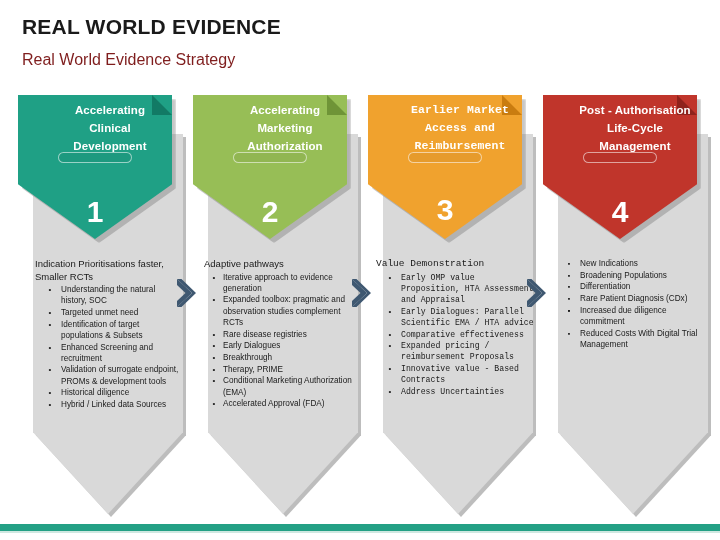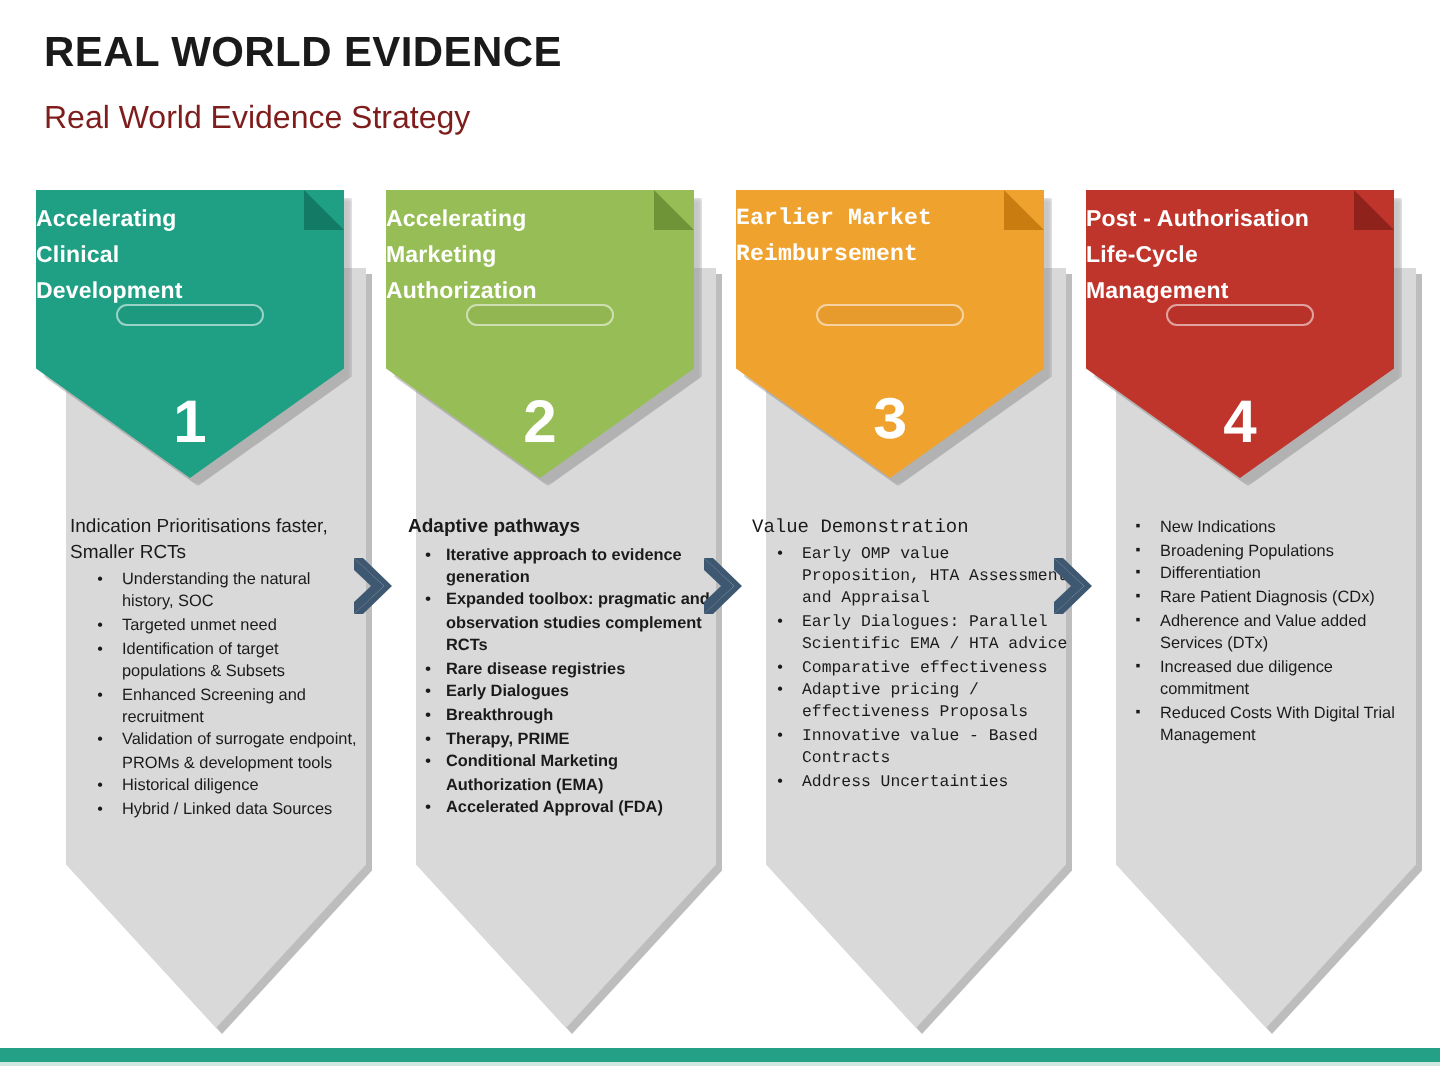--- a/index.html
+++ b/index.html
@@ -124,20 +124,21 @@
     width: 20px;
     height: 20px;
     -webkit-clip-path: polygon(0 0, 100% 100%, 0 100%);
     clip-path: polygon(0 0, 100% 100%, 0 100%);
   }
   .banner-title {
     position: absolute;
     left: 4px;
     top: 101px;
     width: 184px;
+    text-align: center;
     color: #ffffff;
     font-size: 11.5px;
     font-weight: bold;
     line-height: 18px;
     letter-spacing: 0.1px;
   }
   .slot {
     position: absolute;
     left: 44px;
     top: 152px;
@@ -195,21 +196,21 @@
     line-height: 11.2px;
     color: #1a1a1a;
   }
   ul.bullets li .bullet-text {
     display: block;
   }
 
   
   .col-0 ul.bullets li { padding-left: 26px; }
   .col-0 ul.bullets li .bullet-mark { left: 10px; }
-  .col-1 .content { left: 15px; width: 156px; font-weight: bold; }
+  .col-1 .content { left: 15px; width: 156px; }
   .col-1 ul.bullets li { padding-left: 19px; }
   .col-1 ul.bullets li .bullet-mark { left: 5px; }
   .col-2 .content { left: 12px; width: 162px; }
   .col-2 .content-heading { font-size: 9.5px; }
   .col-2 ul.bullets li { padding-left: 25px; }
   .col-2 ul.bullets li .bullet-mark { left: 9px; }
   .col-3 .content { left: 12px; width: 162px; }
   .col-3 ul.bullets li { padding-left: 29px; }
   .col-3 ul.bullets li .bullet-mark { left: 13px; font-size: 7px; }
 
@@ -333,20 +334,21 @@
         </div>
       </div>
       <div class="column col-2">
         <div class="body-panel-shadow"></div>
         <div class="body-panel"></div>
         <div class="banner-shadow"></div>
         <div class="banner" style="background: rgb(240, 162, 46);"></div>
         <div class="fold" style="background: rgb(201, 124, 16);"></div>
         <div class="banner-title">
           <div>Earlier Market</div>
+          <div>Access and</div>
           <div>Reimbursement</div>
         </div>
         <div class="slot"></div>
         <div class="step-number">3</div>
         <div class="content">
           <div class="content-heading">Value Demonstration</div>
           <ul class="bullets">
             <li>
               <span class="bullet-mark">•</span>
               <span class="bullet-text">Early OMP value Proposition, HTA Assessment and Appraisal</span>
@@ -354,21 +356,21 @@
             <li>
               <span class="bullet-mark">•</span>
               <span class="bullet-text">Early Dialogues: Parallel Scientific EMA / HTA advice</span>
             </li>
             <li>
               <span class="bullet-mark">•</span>
               <span class="bullet-text">Comparative effectiveness</span>
             </li>
             <li>
               <span class="bullet-mark">•</span>
-              <span class="bullet-text">Adaptive pricing / effectiveness Proposals</span>
+              <span class="bullet-text">Expanded pricing / reimbursement Proposals</span>
             </li>
             <li>
               <span class="bullet-mark">•</span>
               <span class="bullet-text">Innovative value - Based Contracts</span>
             </li>
             <li>
               <span class="bullet-mark">•</span>
               <span class="bullet-text">Address Uncertainties</span>
             </li>
           </ul>
@@ -400,21 +402,20 @@
             <li>
               <span class="bullet-mark">▪</span>
               <span class="bullet-text">Differentiation</span>
             </li>
             <li>
               <span class="bullet-mark">▪</span>
               <span class="bullet-text">Rare Patient Diagnosis (CDx)</span>
             </li>
             <li>
               <span class="bullet-mark">▪</span>
-              <span class="bullet-text">Adherence and Value added Services (DTx)</span>
             </li>
             <li>
               <span class="bullet-mark">▪</span>
               <span class="bullet-text">Increased due diligence commitment</span>
             </li>
             <li>
               <span class="bullet-mark">▪</span>
               <span class="bullet-text">Reduced Costs With Digital Trial Management</span>
             </li>
           </ul>

